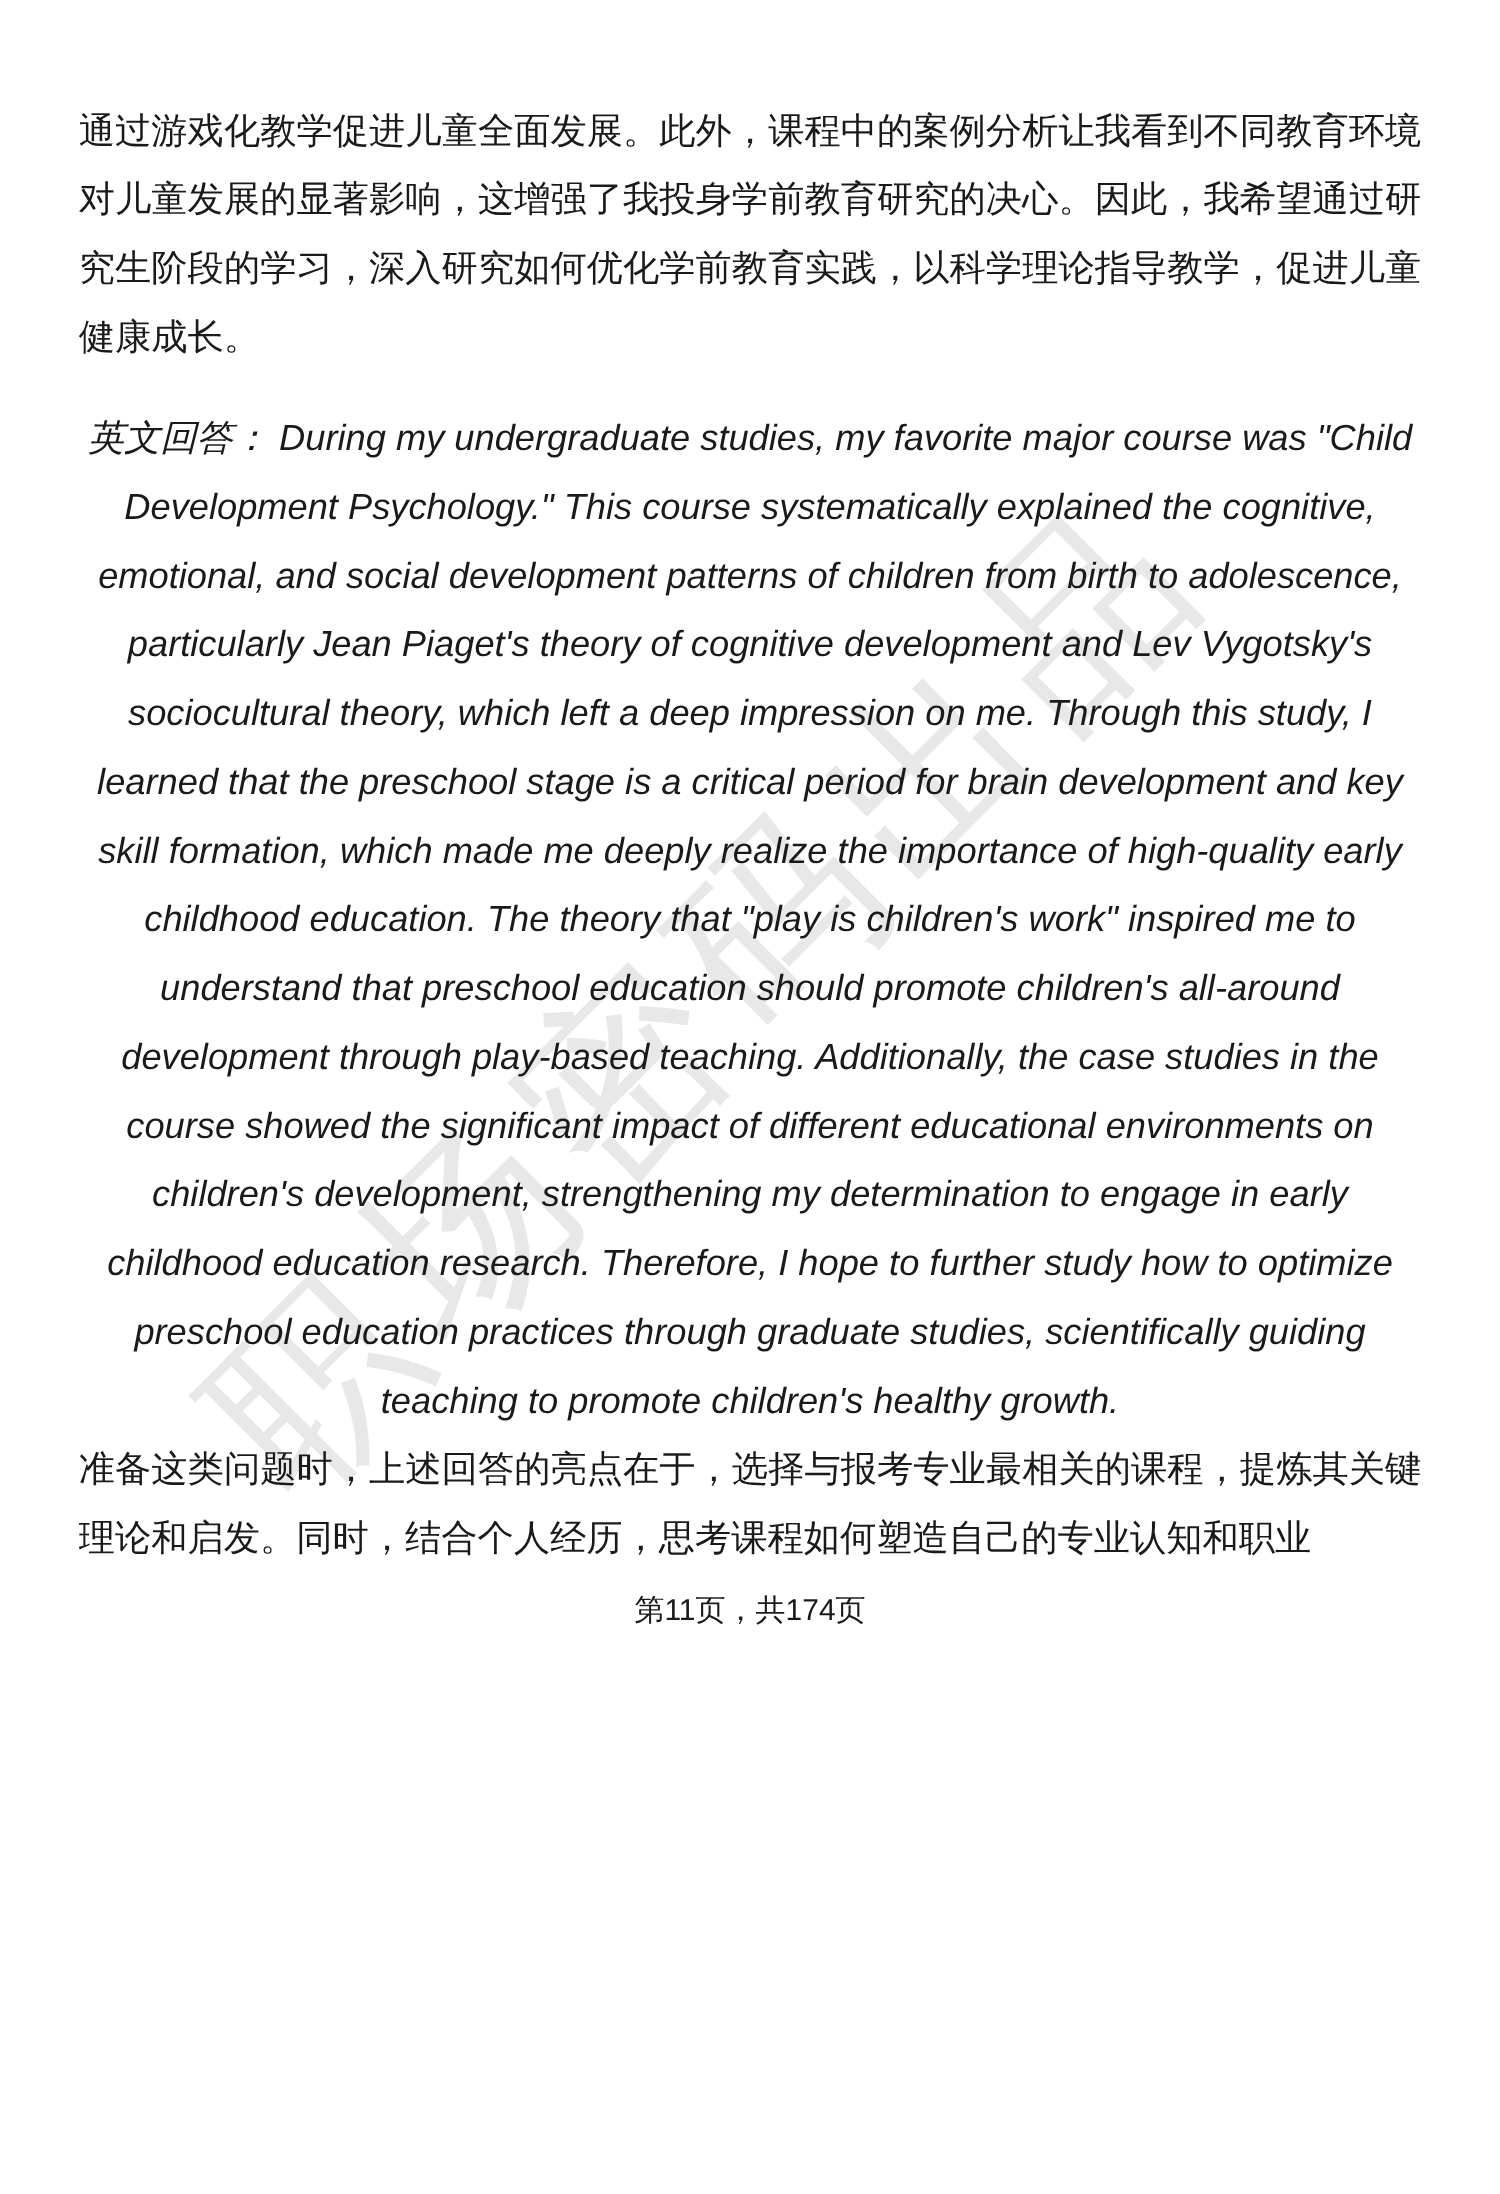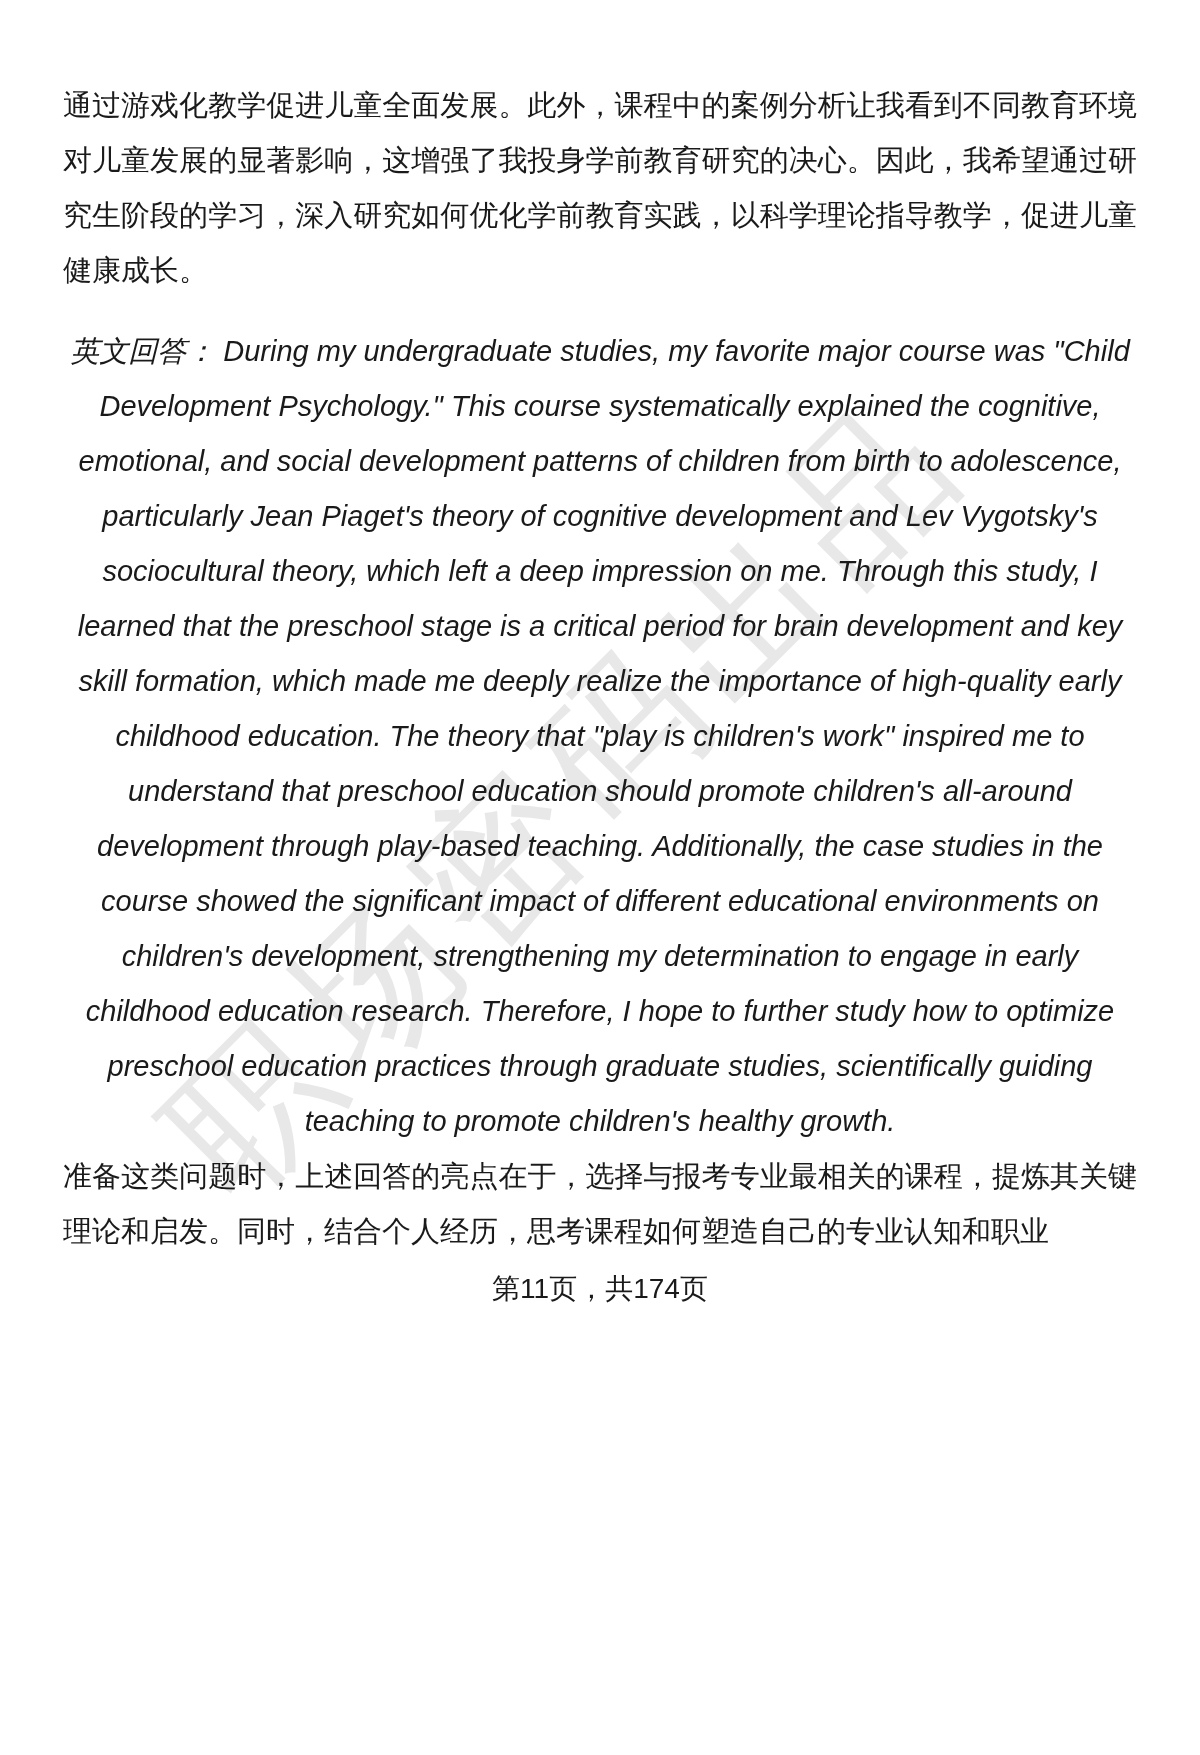--- a/index.html
+++ b/index.html
@@ -50,21 +50,21 @@
   }
   .para.english {
     text-align: center;
     font-style: italic;
   }
   .para.gap-before {
     margin-top: 26px;
   }
   .footer {
     margin: 2px 0 0 0;
-    font-size: 28px;
+    font-size: 24px;
     line-height: 55px;
     text-align: center;
     color: #1a1a1a;
   }
 </style>
 </head>
 <body>
 
 <div class="page">
   <div class="watermark">职场密码出品</div>

